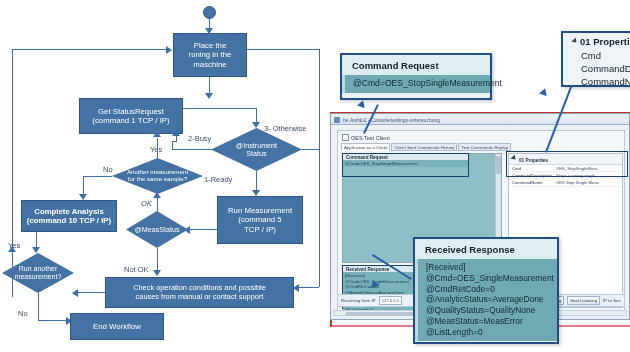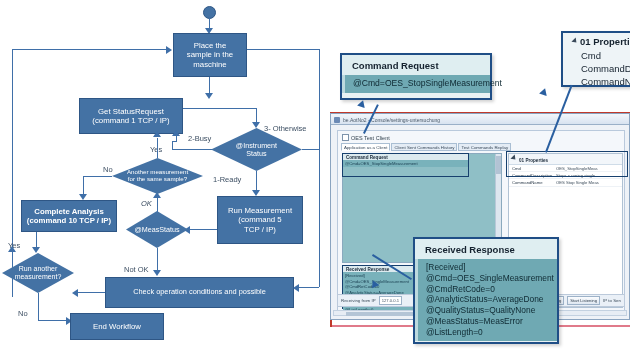--- a/index.html
+++ b/index.html
@@ -86,21 +86,21 @@
 <div id="stage">
 
   <div>
 
     <div class="fc-start" style="left:203px;top:6px;"></div>
     <div class="ln lnv" style="left:209px;top:18px;height:12px;"></div>
     <div class="arw arw-d" style="left:205px;top:28px;"></div>
 
     <div class="fc-node" style="left:173px;top:33px;width:74px;height:44px;font-size:7.8px;">
       <span><b style="font-weight:normal">Place the</b><br>
-            <b style="font-weight:normal">sample in the</b><br>
+            <b style="font-weight:normal">runing in the</b><br>
             <b style="font-weight:normal">maschine</b></span>
     </div>
 
     <div class="ln lnh" style="left:12px;top:49px;width:155px;"></div>
     <div class="arw arw-r" style="left:166px;top:45.5px;"></div>
     <div class="ln lnv" style="left:12px;top:49px;height:248px;"></div>
 
     <div class="ln lnh" style="left:247px;top:49px;width:73px;"></div>
     <div class="ln lnv" style="left:319px;top:49px;height:238px;"></div>
 
@@ -115,21 +115,21 @@
     <div class="ln lnh" style="left:183px;top:108px;width:74px;"></div>
     <div class="ln lnv" style="left:256px;top:108px;height:17px;"></div>
     <div class="arw arw-d" style="left:252px;top:122px;"></div>
 
     <div class="fc-dia" style="left:211px;top:128px;width:91px;height:43px;font-size:7.2px;">
       <span><b style="font-weight:normal">@Instrument</b><br>
             <b style="font-weight:normal">Status</b></span>
     </div>
     <div class="elab" style="left:188px;top:134px;">2-Busy</div>
     <div class="elab" style="left:264px;top:124px;">3- Otherwise</div>
-    <div class="elab" style="left:213px;top:175px;">1-Ready</div>
+    <div class="elab" style="left:204px;top:175px;">1-Ready</div>
 
     <div class="ln lnh" style="left:172px;top:149px;width:40px;"></div>
     <div class="ln lnv" style="left:172px;top:141px;height:9px;"></div>
     <div class="ln lnh" style="left:172px;top:141px;width:4px;"></div>
     <div class="ln lnv" style="left:176px;top:134px;height:8px;"></div>
     <div class="arw arw-u" style="left:172px;top:130px;"></div>
 
     <div class="ln lnh" style="left:302px;top:149px;width:18px;"></div>
 
     <div class="ln lnv" style="left:256px;top:171px;height:22px;"></div>
@@ -187,21 +187,21 @@
     <div class="ln lnv" style="left:38px;top:293px;height:28px;"></div>
     <div class="ln lnh" style="left:38px;top:320px;width:30px;"></div>
     <div class="arw arw-r" style="left:66px;top:316.5px;"></div>
 
     <div class="fc-node" style="left:70px;top:313px;width:94px;height:27px;font-size:7.8px;">
       <span>End Workflow</span>
     </div>
 
     <div class="fc-node" style="left:105px;top:277px;width:189px;height:31px;font-size:7.4px;">
       <span><b style="font-weight:normal">Check operation conditions  and possible</b><br>
-            </span>
+            <b style="font-weight:normal">causes  from manual or contact support</b></span>
     </div>
 
     <div class="ln lnv" style="left:157px;top:248px;height:24px;"></div>
     <div class="arw arw-d" style="left:153px;top:270px;"></div>
 
     <div class="ln lnh" style="left:78px;top:292px;width:27px;"></div>
     <div class="arw arw-l" style="left:72px;top:288.5px;"></div>
 
     <div class="ln lnh" style="left:297px;top:287px;width:22px;"></div>
     <div class="arw arw-l" style="left:293px;top:283.5px;"></div>

